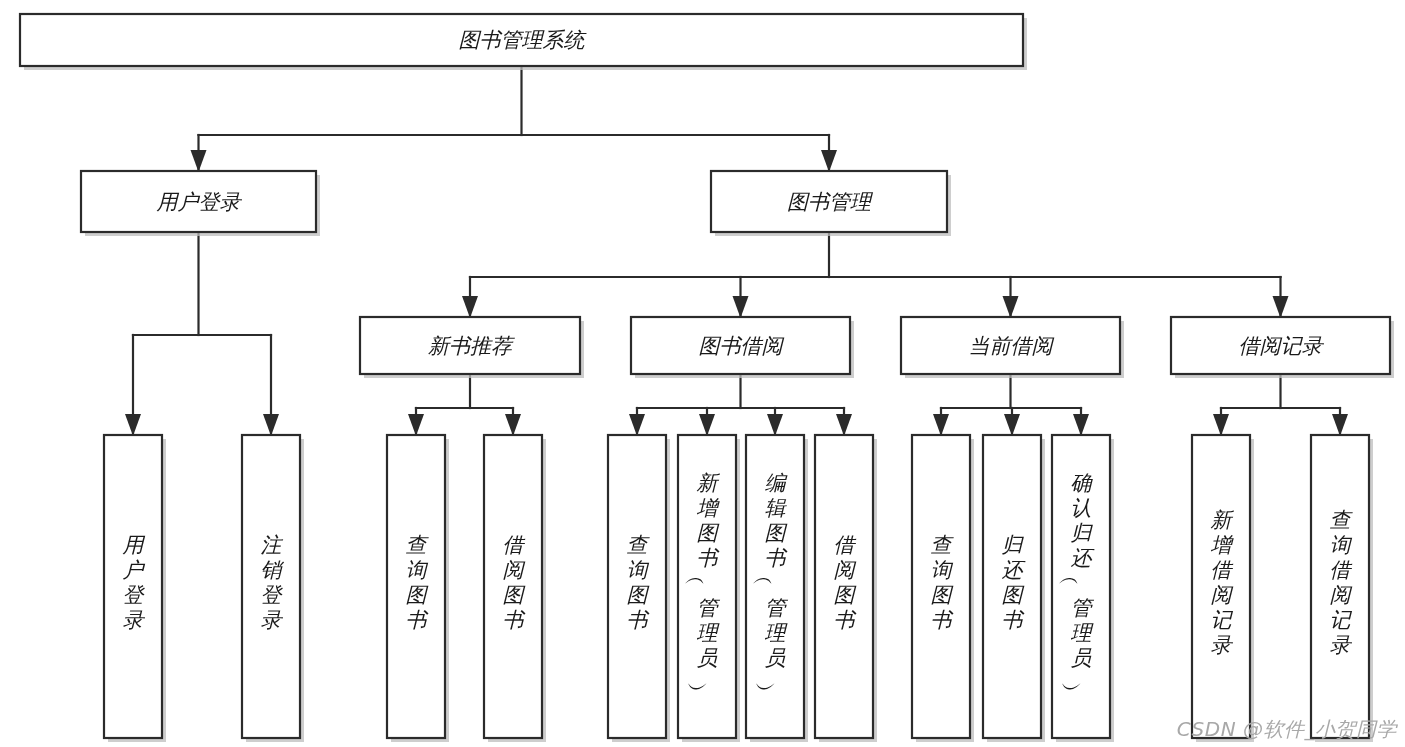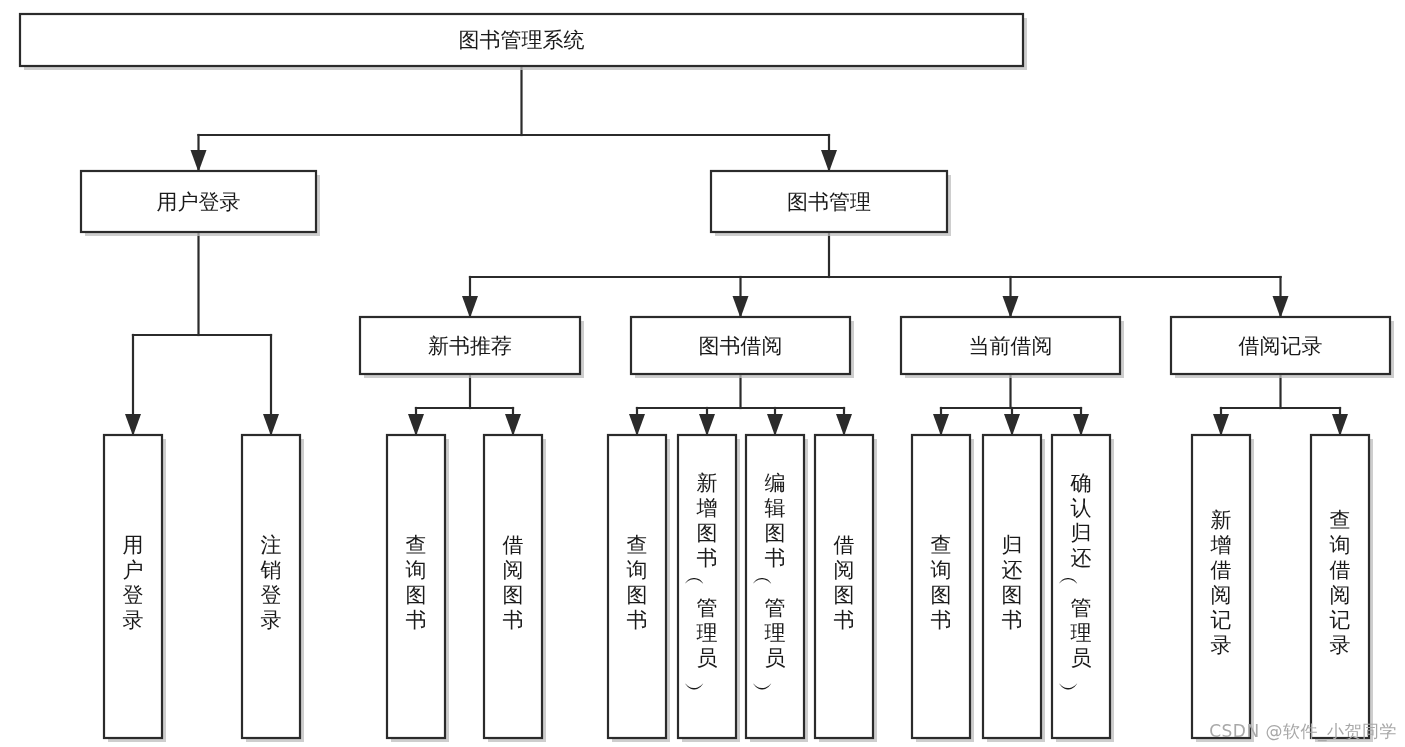--- a/index.html
+++ b/index.html
@@ -11,20 +11,21 @@
     width: 1405px;
     height: 747px;
     font-family: "DejaVu Sans", "Liberation Sans", sans-serif;
     overflow: hidden;
   }
   #diagram-root {
     position: relative;
     width: 1405px;
     height: 747px;
     background: #ffffff;
+    font-style: italic;
   }
   svg#tree-svg {
     position: absolute;
     left: 0;
     top: 0;
     width: 1405px;
     height: 747px;
   }
   .node-box {
     fill: #ffffff;
@@ -57,21 +58,21 @@
     font-family: "DejaVu Sans", "Liberation Sans", sans-serif;
     fill: #1a1a1a;
     font-size: 21px;
     text-anchor: middle;
   }
   .watermark {
     position: absolute;
     right: 8px;
     bottom: 4px;
     font-family: "DejaVu Sans", "Liberation Sans", sans-serif;
-    font-size: 17px;
+    font-size: 20px;
     color: #a8a8a8;
     letter-spacing: 0.5px;
     white-space: nowrap;
     user-select: none;
   }
 </style>
 </head>
 <body>
 
 <div id="diagram-root">

